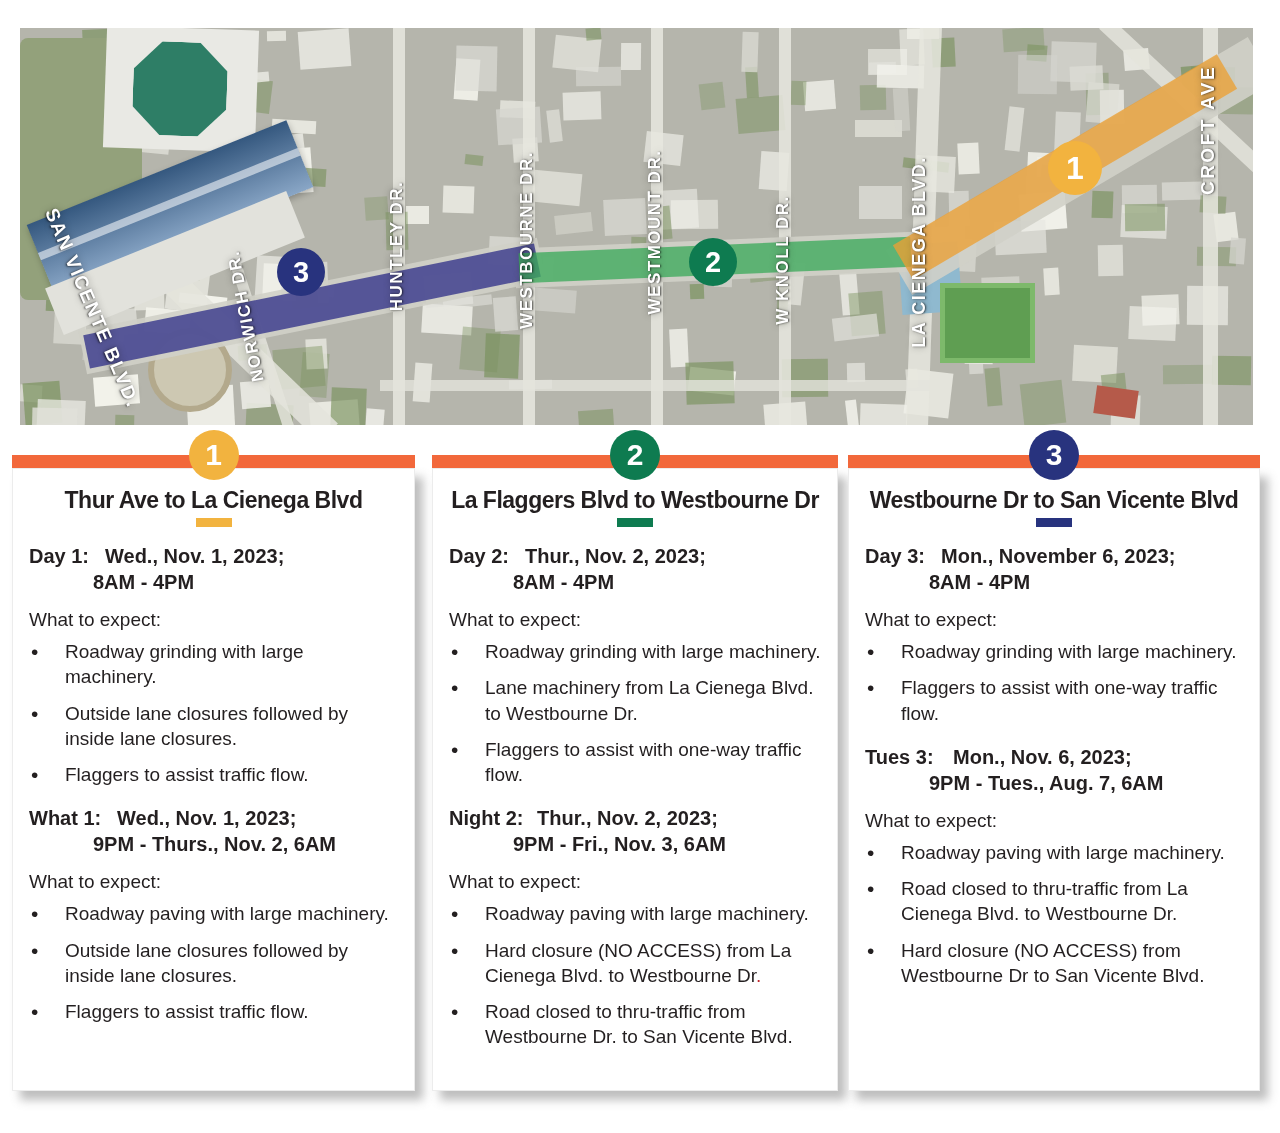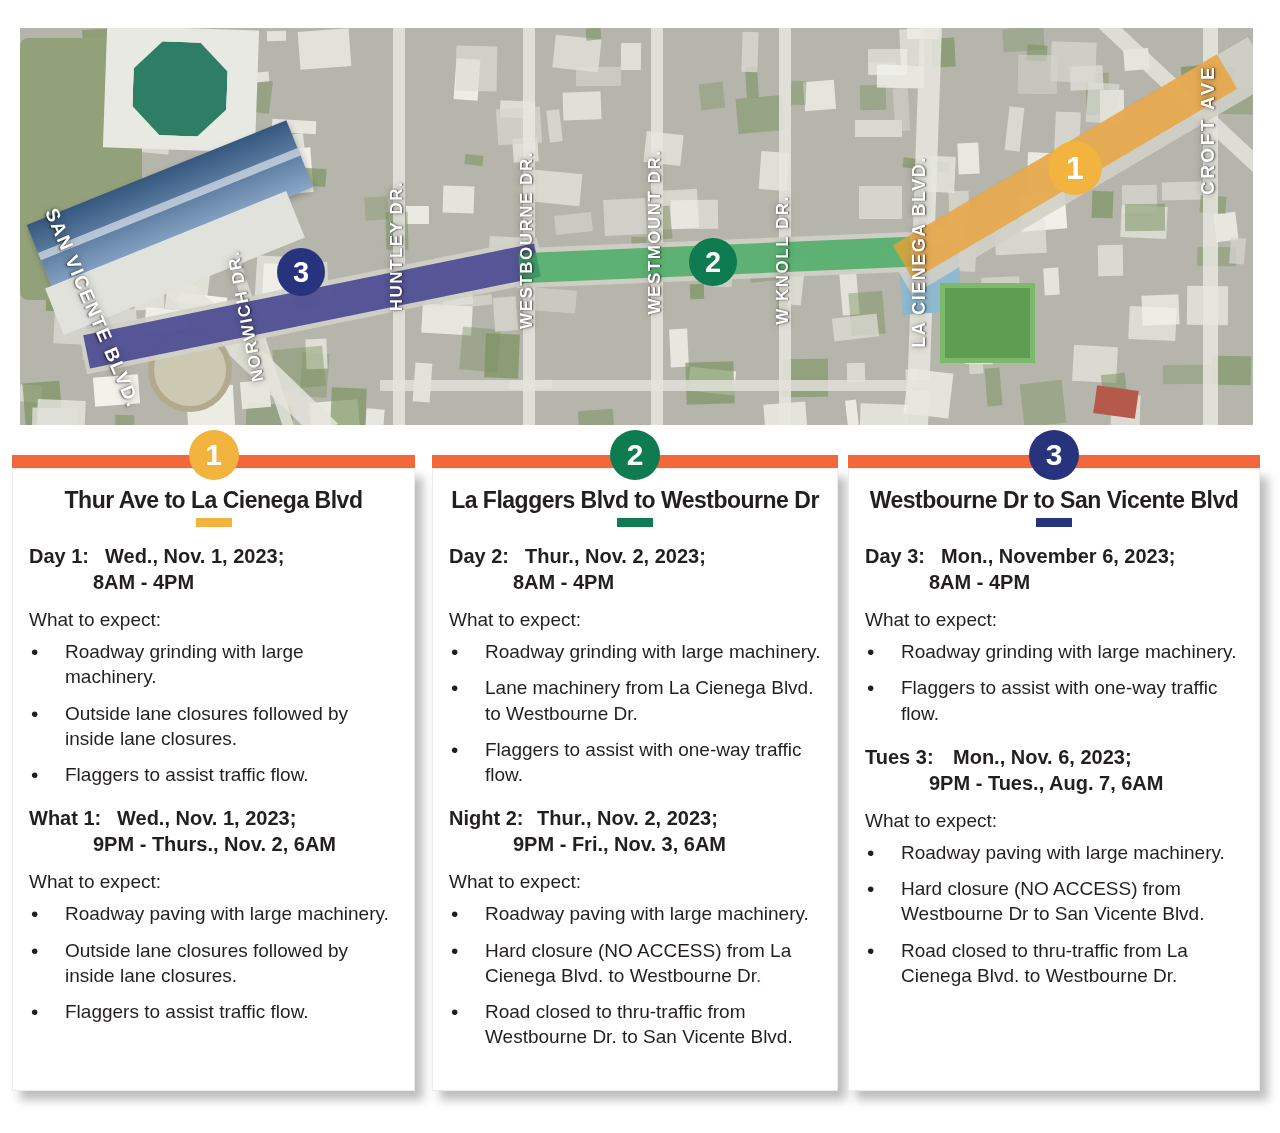--- a/index.html
+++ b/index.html
@@ -378,19 +378,19 @@
           <div class="sched day"><span class="lbl">Day 3:</span><span class="date">Mon., November 6, 2023;</span><div class="time">8AM - 4PM</div></div>
           <div class="expect">What to expect:</div>
           <ul class="blist">
             <li>Roadway grinding with large machinery.</li>
             <li>Flaggers to assist with one-way traffic flow.</li>
           </ul>
           <div class="sched night"><span class="lbl">Tues 3:</span><span class="date">Mon., Nov. 6, 2023;</span><div class="time">9PM - Tues., Aug. 7, 6AM</div></div>
           <div class="expect">What to expect:</div>
           <ul class="blist">
             <li>Roadway paving with large machinery.</li>
+            <li>Road closed to thru-traffic from La Cienega Blvd. to Westbourne Dr.</li>
             <li>Hard closure (NO ACCESS) from Westbourne Dr to San Vicente Blvd.</li>
-            <li>Road closed to thru-traffic from La Cienega Blvd. to Westbourne Dr.</li>
           </ul>
         </div>
       </div>
     </div>
 </div>
 
 </body></html>

